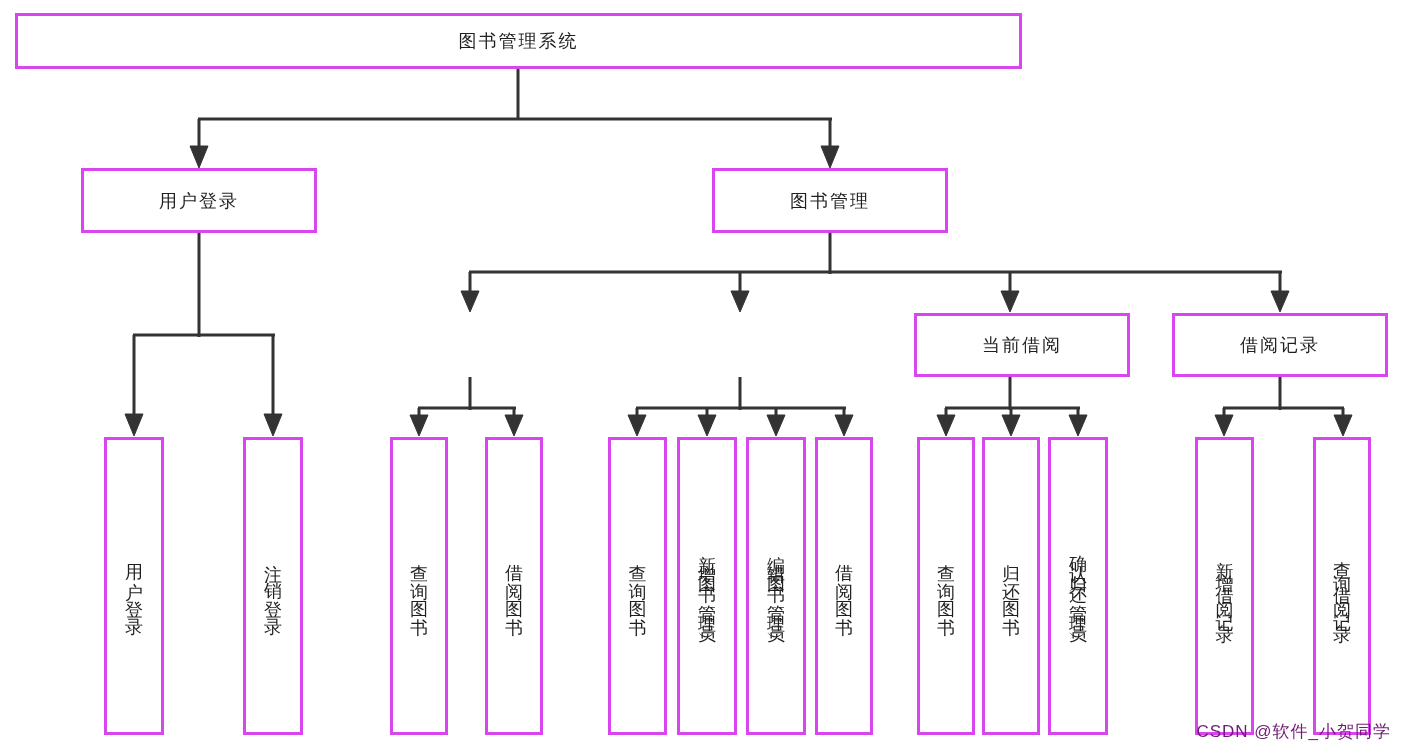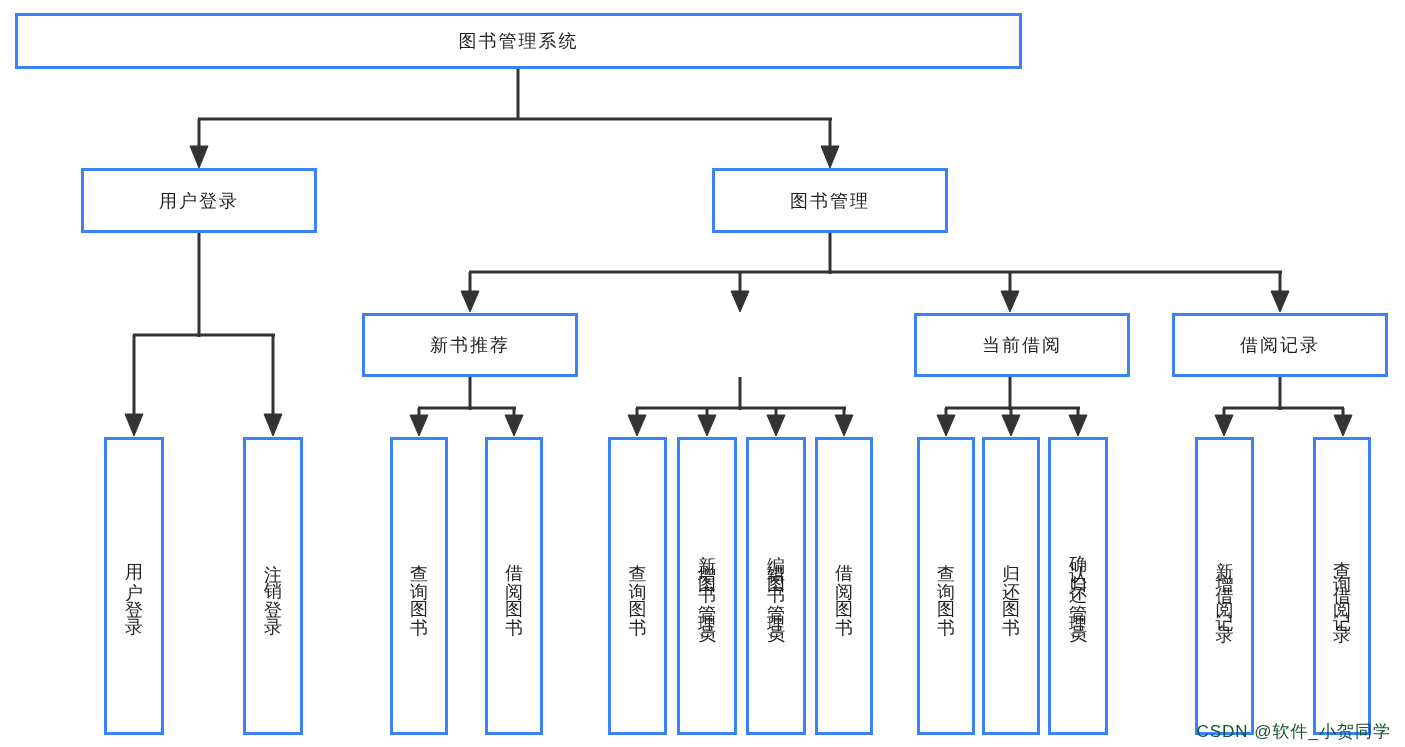--- a/index.html
+++ b/index.html
@@ -14,21 +14,21 @@
   svg.connectors {
     position: absolute;
     left: 0; top: 0;
     width: 1405px; height: 747px;
   }
   svg.connectors line { stroke: #333333; stroke-width: 3; }
   svg.connectors polygon { fill: #333333; stroke: #333333; }
   .box {
     position: absolute;
     background: #ffffff;
-    border: 3px solid #3b82f6;
+    border: 3px solid #d946ef;
     box-sizing: border-box;
     display: flex;
     align-items: center;
     justify-content: center;
     color: #1f1f1f;
   }
   .box .label { display: block; white-space: nowrap; }
   .h .label { font-size: 18px; letter-spacing: 2px; }
   .v .label {
     writing-mode: vertical-rl;
@@ -36,21 +36,21 @@
     font-size: 18px;
   }
   .v.sp-wide  .label { letter-spacing: 18px; }
   .v.sp-mid   .label { letter-spacing: 13px; }
   .v.sp-tight .label { letter-spacing: 10px; }
   .watermark {
     position: absolute;
     right: 14px;
     bottom: 4px;
     font-size: 17px;
-    color: #14532d;
+    color: #701a75;
     letter-spacing: 1px;
   }
 </style>
 </head>
 <body>
 
 <div class="canvas">
 
   <svg class="connectors" viewBox="0 0 1405 747" xmlns="http://www.w3.org/2000/svg">
 
@@ -132,23 +132,20 @@
     <span class="label">图书管理系统</span>
   </div>
 
   <div class="box h" style="left:81px; top:168px; width:236px; height:65px;">
     <span class="label">用户登录</span>
   </div>
   <div class="box h" style="left:712px; top:168px; width:236px; height:65px;">
     <span class="label">图书管理</span>
   </div>
 
-  <div class="box h" style="left:362px; top:313px; width:216px; height:64px;">
-    <span class="label">新书推荐</span>
-  </div>
   <div class="box h" style="left:902px; top:313px; width:216px; height:64px;margin-left:12px;">
     <span class="label">当前借阅</span>
   </div>
   <div class="box h" style="left:1172px; top:313px; width:216px; height:64px;">
     <span class="label">借阅记录</span>
   </div>
 
   <div class="box v sp-wide" style="left:104px; top:437px; width:60px; height:298px;">
     <span class="label">用户登录</span>
   </div>

